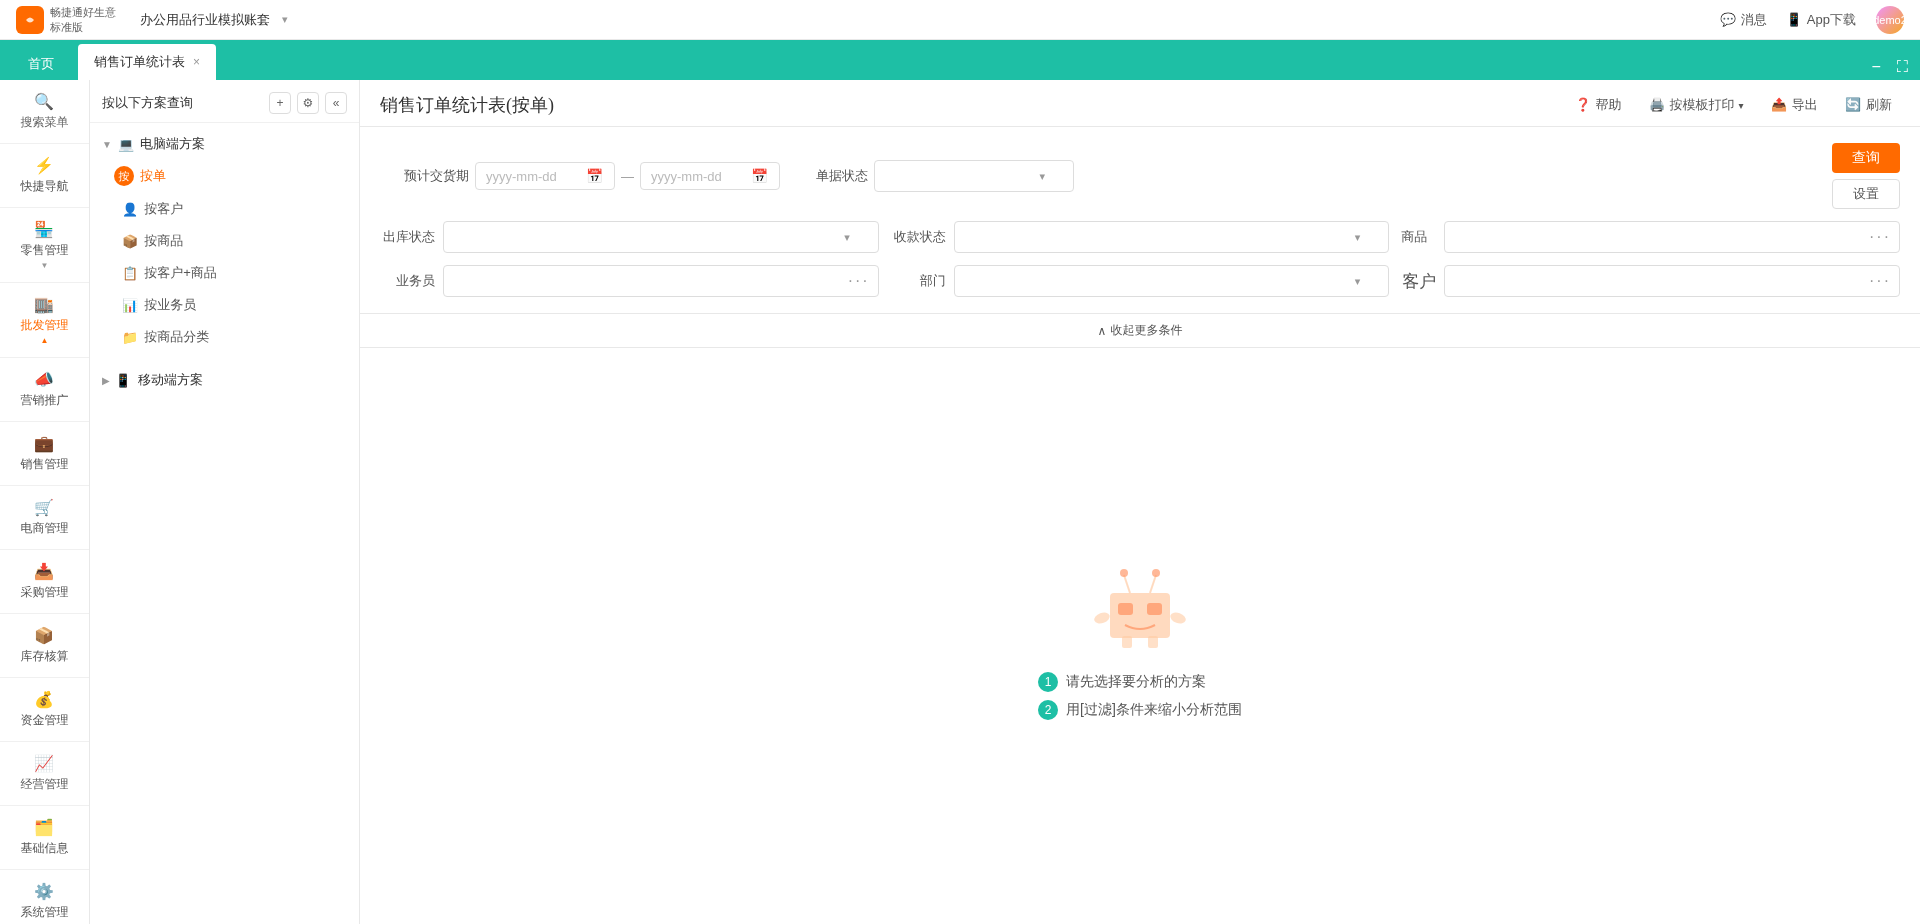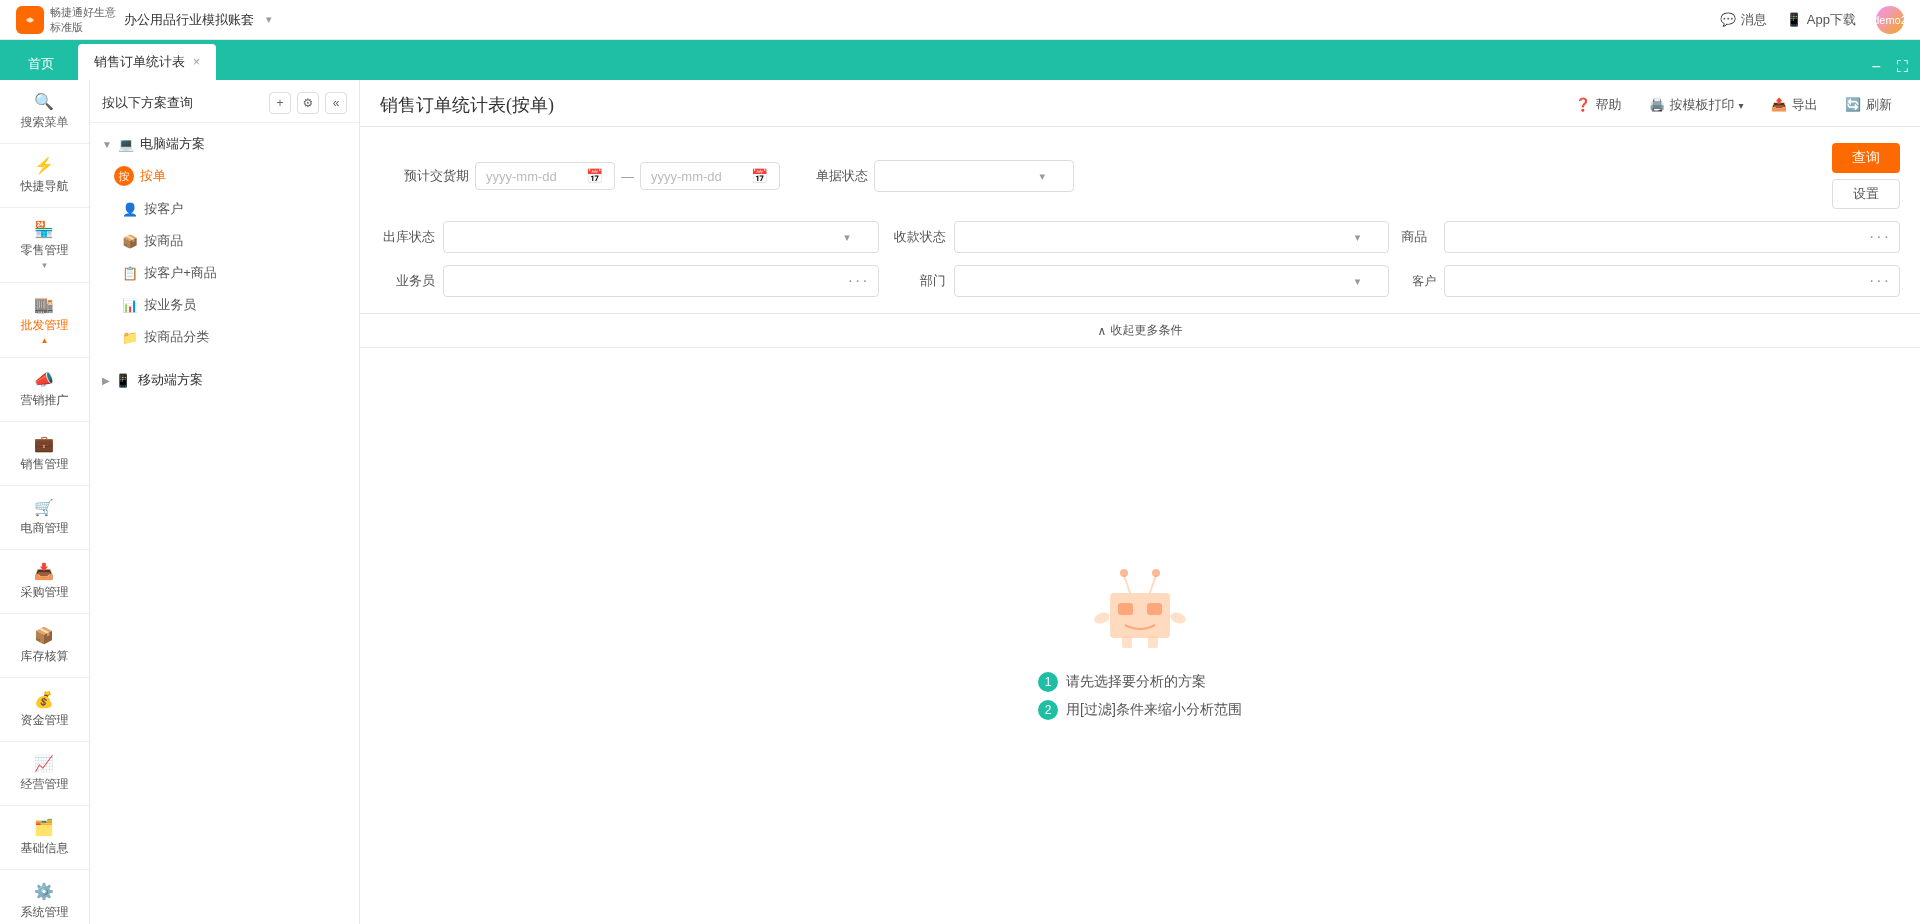--- a/index.html
+++ b/index.html
@@ -13,21 +13,21 @@
       display: flex;
       align-items: center;
       padding: 0 16px;
       justify-content: space-between;
       flex-shrink: 0;
     }
     .top-header-left { display: flex; align-items: center; gap: 8px; }
     .logo-area { display: flex; align-items: center; gap: 6px; }
     .logo-icon { width: 28px; height: 28px; background: #ff6a00; border-radius: 6px; display: flex; align-items: center; justify-content: center; color: #fff; font-size: 12px; font-weight: bold; }
     .logo-text { font-size: 11px; color: #666; line-height: 1.3; }
-    .breadcrumb-area { display: flex; align-items: center; gap: 12px; }
+    .breadcrumb-area { display: flex; align-items: center; gap: 12px; margin-left: 16px; }
     .breadcrumb-text { font-size: 13px; color: #333; }
     .breadcrumb-arrow { color: #999; font-size: 11px; }
     .top-header-right { display: flex; align-items: center; gap: 20px; }
     .header-action { display: flex; align-items: center; gap: 4px; font-size: 13px; color: #555; cursor: pointer; }
     .avatar-img { width: 28px; height: 28px; border-radius: 50%; background: linear-gradient(135deg, #f093fb 0%, #f5a623 100%); display: flex; align-items: center; justify-content: center; color: #fff; font-size: 11px; }
 
     
     .tab-bar {
       height: 40px;
       background: #1ebfa5;
@@ -571,21 +571,21 @@
           <div style="display:flex; align-items:center; gap:8px;">
             <span style="font-size:13px;color:#555;white-space:nowrap;min-width:55px;text-align:right;">部门</span>
             <div style="flex:1; position:relative;">
               <div class="select-box">
                 <span class="placeholder"></span>
                 <span style="font-size:11px;color:#999;">▾</span>
               </div>
             </div>
           </div>
           <div style="display:flex; align-items:center; gap:8px;">
-            <span style="font-size:12px;color:#555;white-space:nowrap;min-width:35px;text-align:right;">客户</span>
+            <span style="font-size:17px;color:#555;white-space:nowrap;min-width:35px;text-align:right;">客户</span>
             <div class="input-with-dots" style="flex:1;">
               <span style="color:#bbb;"></span>
               <span style="color:#999;font-size:16px;letter-spacing:2px;">···</span>
             </div>
           </div>
         </div>
       </div>
 
       <div class="collapse-bar">
         <span>∧</span>

